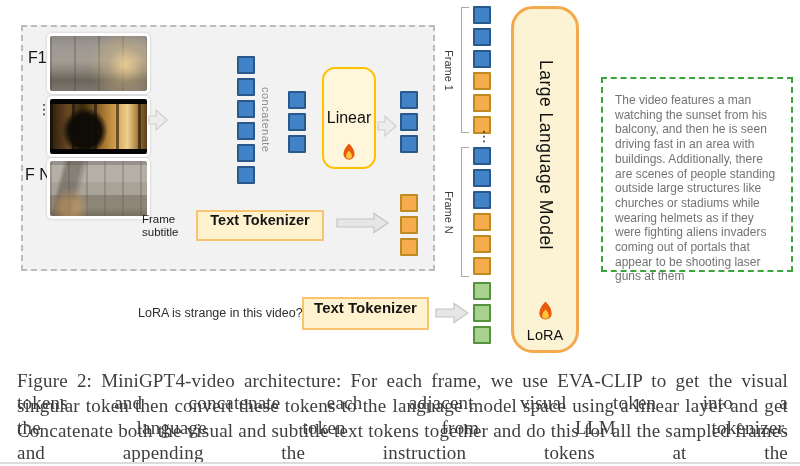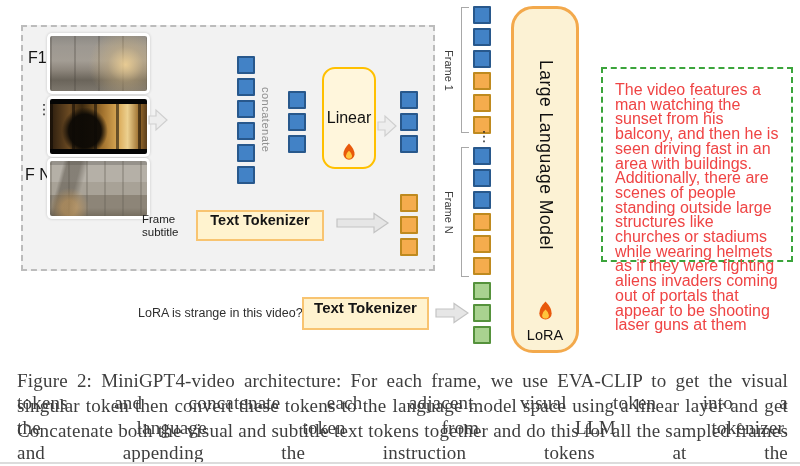--- a/index.html
+++ b/index.html
@@ -67,23 +67,23 @@
   
   .llm{left:511px;top:6px;width:62px;height:341px;border-radius:22px;
        border:3px solid var(--llm-border,#F3A94C);background:var(--llm-fill,#FCF2D4);}
   .llm-label{position:absolute;top:16px;bottom:64px;left:0;right:0;
              display:flex;align-items:center;justify-content:center;}
   .llm-label span{writing-mode:vertical-rl;font-size:17.5px;color:#101010;letter-spacing:.5px;}
   .llm-bottom{position:absolute;bottom:7px;left:0;width:100%;text-align:center;}
   .lora-text{font-size:14.5px;color:#111;margin-top:1px;}
 
   
-  .outbox{left:601px;top:67px;width:192px;height:195px;box-sizing:border-box;
+  .outbox{left:601px;top:77px;width:192px;height:195px;box-sizing:border-box;
           border:2.5px dashed var(--out-border,#3BA43B);background:#fff;
-          padding:14px 8px 8px 12px;font-size:16px;line-height:14.7px;color:#ef4444;}
+          padding:14px 8px 8px 12px;font-size:12px;line-height:14.7px;color:#737373;}
 
   .question{left:138px;top:306px;font-size:12.5px;font-weight:500;color:#2e2e2e;}
 
   
   .cap{left:17px;width:771px;font-family:"Liberation Serif",serif;
        font-size:19px;color:#3e3e3e;letter-spacing:.2px;
        text-align:justify;text-align-last:justify;}
   .cap.last{text-align-last:left;}
   .bottom-rule{left:0;top:462px;width:800px;height:2px;background:#dcdcdc;}
 </style>

